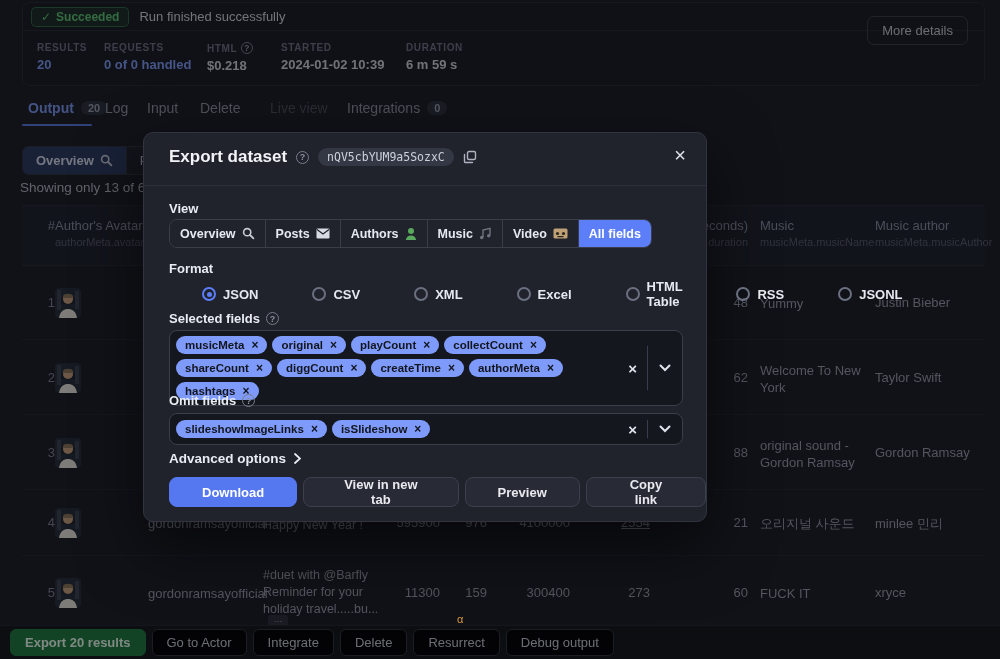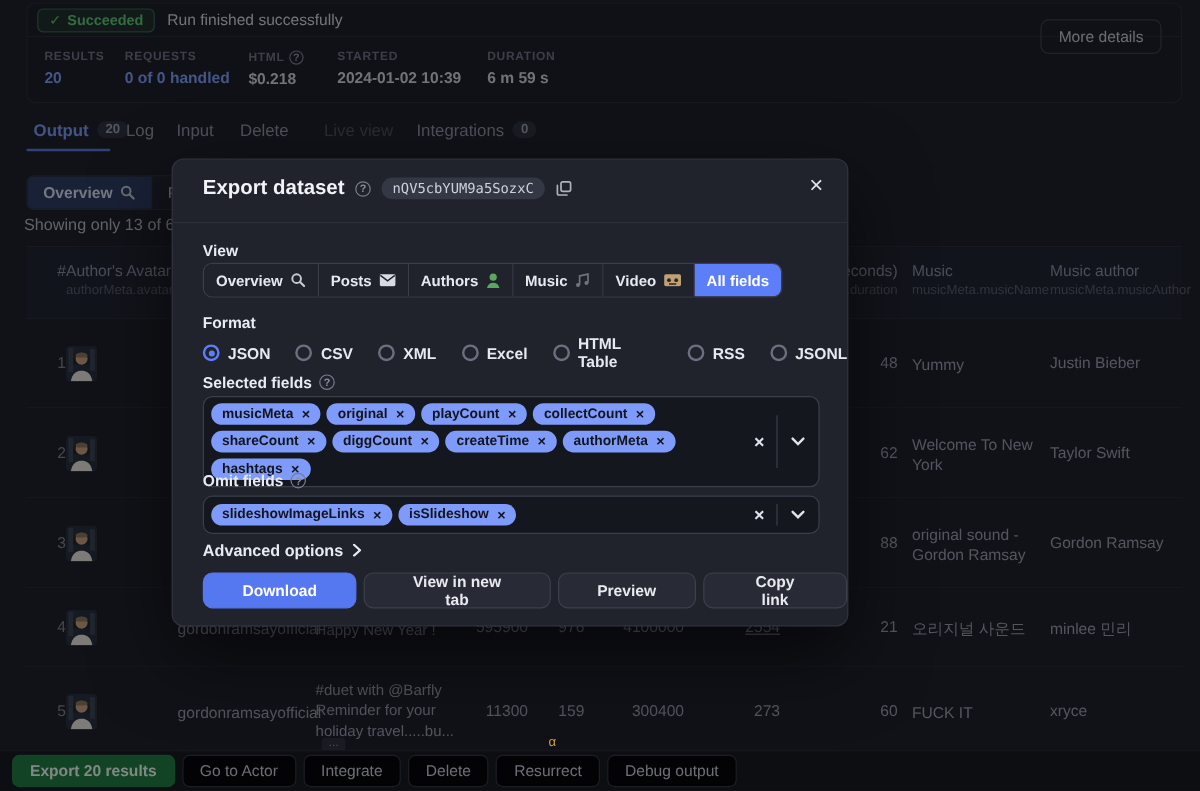--- a/index.html
+++ b/index.html
@@ -52,21 +52,21 @@
   .id-badge{background:#343845;color:#ccd1dc;font-family:"DejaVu Sans Mono","Liberation Mono",monospace;font-size:11.5px;padding:2px 9px;border-radius:10px;}
   .m-close{right:20px;top:12px;font-size:20px;color:#dfe3ec;cursor:pointer;line-height:1;}
   .m-div{left:0;top:52px;width:562px;height:1px;background:#2c2f3a;}
   .m-label{left:25px;font-size:13px;font-weight:600;color:#e9ebf2;display:flex;align-items:center;gap:6px;}
   .qicon{display:inline-flex;align-items:center;justify-content:center;width:13px;height:13px;border:1px solid #787e8e;border-radius:50%;color:#8b90a0;font-size:9px;font-weight:700;cursor:pointer;}
   .seg-wrap{left:25px;top:86px;height:29px;display:flex;border:1px solid #3a3e4b;border-radius:8px;overflow:hidden;}
   .seg{display:flex;align-items:center;gap:6px;padding:0 10px;font-size:12.5px;font-weight:600;color:#e6e9f0;background:#20222c;border-right:1px solid #3a3e4b;cursor:pointer;white-space:nowrap;}
   .seg:last-child{border-right:none;}
   .seg.sel{background:#5d7ef9;color:#fff;}
   .radios{left:25px;top:146px;display:flex;gap:21px;align-items:center;}
-  .radio-item{display:flex;align-items:center;gap:7px;font-size:13px;font-weight:600;color:#e6e9f0;cursor:pointer;}
+  .radio-item{display:flex;align-items:center;gap:7px;font-size:13px;font-weight:600;color:#e6e9f0;cursor:pointer;margin-left:33px;}
   .rdot{width:14px;height:14px;border-radius:50%;border:2px solid #6a7080;position:relative;flex:0 0 auto;}
   .rdot.sel{border-color:#5d7ef9;}
   .rdot.sel:after{content:"";position:absolute;left:2.5px;top:2.5px;width:5px;height:5px;border-radius:50%;background:#5d7ef9;}
   .field-box{left:25px;width:514px;background:#15171e;border:1px solid #3a3e4b;border-radius:8px;padding:5px 70px 5px 6px;display:flex;flex-wrap:wrap;gap:5px;align-content:center;}
   .pill{display:inline-flex;align-items:center;gap:7px;background:#7e9bfc;color:#13151d;font-size:11.5px;font-weight:700;padding:2px 9px;border-radius:10px;cursor:default;white-space:nowrap;}
   .pill-x{font-size:12px;font-weight:700;cursor:pointer;}
   .box-ctrl{position:absolute;right:0;top:0;bottom:0;display:flex;align-items:center;}
   .clear-x{color:#dfe3ec;font-size:15px;font-weight:700;padding:0 10px;cursor:pointer;}
   .ctrl-div{width:1px;height:60%;background:#3a3e4c;}
   .chev{padding:0 11px;cursor:pointer;display:flex;align-items:center;}

